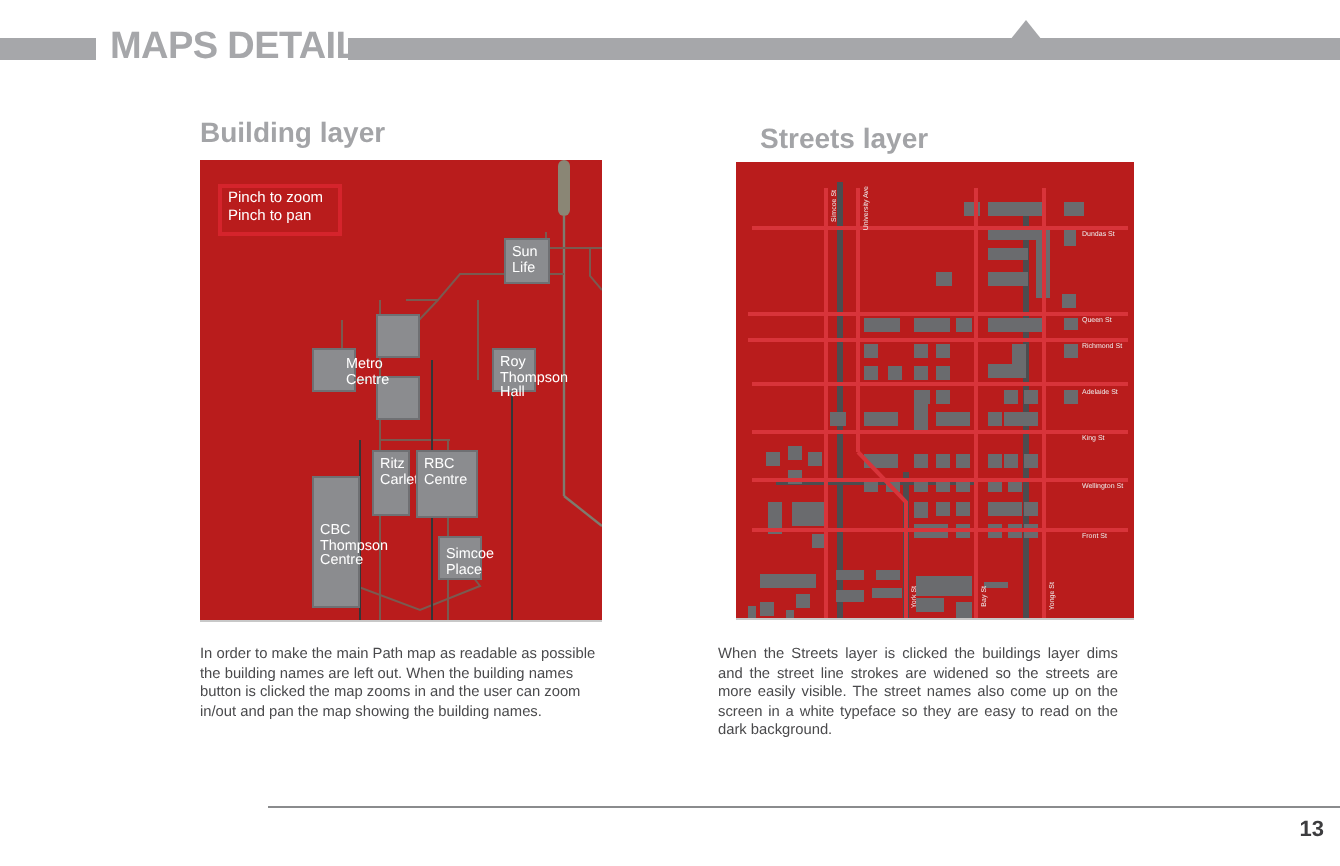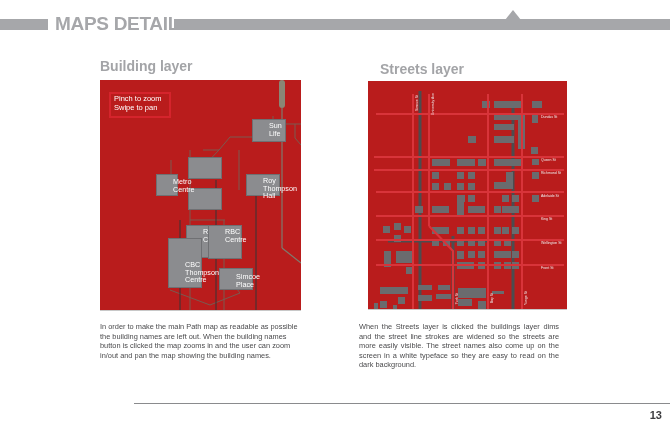--- a/index.html
+++ b/index.html
@@ -10,21 +10,21 @@
   .hdr-tri { position: absolute; left: 505px; top: 10px; width: 0; height: 0; border-left: 8px solid transparent; border-right: 8px solid transparent; border-bottom: 10px solid #a6a7aa; }
   .sec-title { position: absolute; font-size: 14px; font-weight: bold; color: #a3a4a7; line-height: 16px; }
   .map { position: absolute; background: #b91c1c; box-shadow: 0 1px 0 #c8c8c8; overflow: hidden; }
   .map svg { position: absolute; left: 0; top: 0; }
   .hint { position: absolute; left: 9px; top: 12px; width: 52px; height: 20px; border: 2px solid #d5242c; padding: 1px 3px; font-size: 7.5px; color: #ffffff; line-height: 8.5px; }
   .hint span { display: block; }
   .desc { position: absolute; font-size: 7.4px; color: #4a4a4c; line-height: 9.6px; text-align: justify; }
   .desc.left { text-align: left; }
   .foot-line { position: absolute; left: 134px; top: 403px; width: 536px; height: 1px; background: #8a8b8d; }
   .page-num { position: absolute; right: 8px; top: 409px; font-size: 11px; font-weight: bold; color: #3d3d3f; }
-  .bl { position: absolute; background: #8b8c8f; border: 1px solid #6f7073; box-sizing: border-box; font-size: 7.2px; color: #ffffff; line-height: 7.5px; padding: 2px 16px; }
+  .bl { position: absolute; background: #8b8c8f; border: 1px solid #6f7073; box-sizing: border-box; font-size: 7.2px; color: #ffffff; line-height: 7.5px; padding: 2px 3px; }
 </style>
 </head>
 <body>
 
 <div class="hdr-bar-left"></div>
 <div class="hdr-title">MAPS DETAIL</div>
 <div class="hdr-bar-right"></div>
 <div class="hdr-tri"></div>
 
 <div class="sec-title" style="left:100px; top:58px;">Building layer</div>
@@ -49,21 +49,21 @@
       <line x1="124" y1="140" x2="124" y2="230"></line>
     </g>
     <g stroke="#353537" stroke-width="1" fill="none">
       <line x1="80" y1="140" x2="80" y2="230"></line>
       <line x1="116" y1="100" x2="116" y2="230"></line>
       <line x1="156" y1="100" x2="156" y2="230"></line>
     </g>
   </svg>
   <div class="hint">
     <span>Pinch to zoom</span>
-    <span>Swipe to pan</span>
+    <span>Pinch to pan</span>
   </div>
 
   <div class="bl" style="left:152px; top:39px; width:23px; height:23px;">
     <span style="display:block">Sun</span>
     <span style="display:block">Life</span>
   </div>
   <div class="bl" style="left:88px; top:77px; width:22px; height:22px;"></div>
   <div class="bl" style="left:56px; top:94px; width:22px; height:22px; padding:0;"></div>
   <div class="bl" style="left:88px; top:108px; width:22px; height:22px;"></div>
   <div style="position:absolute; left:73px; top:98px; font-size:7.2px; color:#fff; line-height:7.5px;">
@@ -76,21 +76,21 @@
     <span style="display:block">Hall</span>
   </div>
   <div class="bl" style="left:86px; top:145px; width:19px; height:33px;">
     <span style="display:block">Ritz</span>
     <span style="display:block">Carleton</span>
   </div>
   <div class="bl" style="left:108px; top:145px; width:31px; height:34px;">
     <span style="display:block">RBC</span>
     <span style="display:block">Centre</span>
   </div>
-  <div class="bl" style="left:68px; top:158px; width:24px; height:50px; padding-top:22px;">
+  <div class="bl" style="left:56px; top:158px; width:24px; height:66px; padding-top:22px;">
     <span style="display:block">CBC</span>
     <span style="display:block">Thompson</span>
     <span style="display:block">Centre</span>
   </div>
   <div class="bl" style="left:119px; top:188px; width:22px; height:22px; padding-top:4px;">
     <span style="display:block">Simcoe</span>
     <span style="display:block">Place</span>
   </div>
 </div>
 

